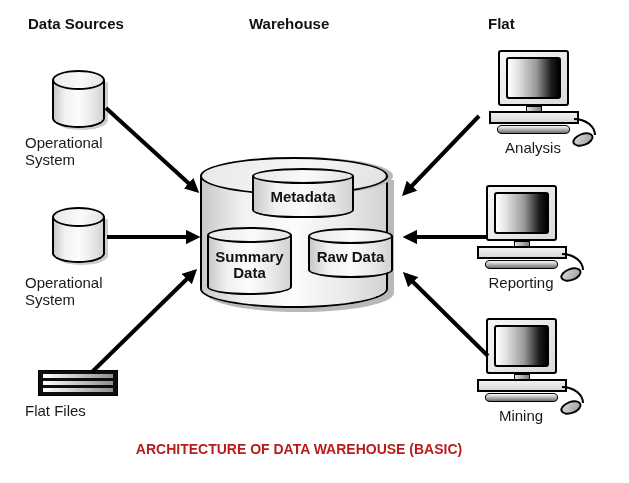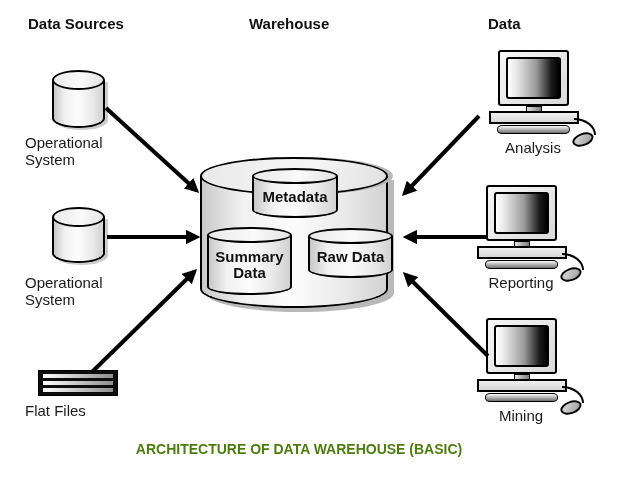--- a/index.html
+++ b/index.html
@@ -77,21 +77,21 @@
     background:linear-gradient(135deg,#dcdcdc,#9d9d9d); border:2px solid #000; border-radius:50%;
     transform:rotate(-20deg);
   }
 
   
   #arrow-layer { position:absolute; left:0; top:0; width:629px; height:483px; z-index:5; }
   #arrow-layer line { stroke:#000; stroke-width:4; }
 
   .caption {
     position:absolute; left:299px; top:441px; transform:translateX(-50%);
-    font-size:14px; font-weight:bold; white-space:nowrap; color:#4d7c0f;
+    font-size:14px; font-weight:bold; white-space:nowrap; color:#b91c1c;
   }
 </style>
 </head>
 <body>
 
 <div id="canvas">
 
   <svg id="arrow-layer" viewBox="0 0 629 483">
     <defs>
       <marker id="ah" viewBox="0 0 10 10" refX="7" refY="5" markerWidth="3.6" markerHeight="3.6" orient="auto-start-reverse">
@@ -101,21 +101,21 @@
   <line x1="106" y1="108" x2="196" y2="190" marker-end="url(#ah)"></line>
       <line x1="107" y1="237" x2="196" y2="237" marker-end="url(#ah)"></line>
       <line x1="92" y1="372" x2="194" y2="272" marker-end="url(#ah)"></line>
       <line x1="479" y1="116" x2="405" y2="193" marker-end="url(#ah)"></line>
       <line x1="486" y1="237" x2="407" y2="237" marker-end="url(#ah)"></line>
       <line x1="488" y1="356" x2="406" y2="275" marker-end="url(#ah)"></line>
     </svg>
 
   <div class="col-header" style="left:28px; top:15px;">Data Sources</div>
   <div class="col-header" style="left:249px; top:15px;">Warehouse</div>
-  <div class="col-header" style="left:488px; top:15px;">Data</div>
+  <div class="col-header" style="left:488px; top:15px;">Flat</div>
 
   <div class="node" style="left:25px; top:70px; width:106px; height:105px;">
     <div class="cyl sm" style="left:27px; top:0; width:53px; height:58px;">
       <div class="body"></div>
       <div class="top"></div>
     </div>
     <div class="node-label" style="left:0; width:106px; top:65px;">Operational System</div>
   </div>
 
   <div class="node" style="left:25px; top:207px; width:106px; height:105px;">
@@ -133,21 +133,21 @@
       <div class="stripe"></div>
     </div>
     <div class="node-label" style="left:0; width:106px; top:33px;">Flat Files</div>
   </div>
 
   <div class="node" style="left:200px; top:157px; width:188px; height:151px;">
     <div class="cyl big" style="left:0; top:0; width:188px; height:151px;">
       <div class="body"></div>
       <div class="top"></div>
     </div>
-    <div class="cyl inner" style="left:52px; top:11px; width:86px; height:50px; z-index:4;">
+    <div class="cyl inner" style="left:52px; top:11px; width:102px; height:50px; z-index:4;">
       <div class="body"></div>
       <div class="top"></div>
       <div class="lbl">Metadata</div>
     </div>
     <div class="cyl inner" style="left:7px; top:70px; width:85px; height:68px; z-index:4;">
       <div class="body"></div>
       <div class="top"></div>
       <div class="lbl">Summary Data</div>
     </div>
     <div class="cyl inner" style="left:108px; top:71px; width:85px; height:50px; z-index:4;text-decoration:underline;">

